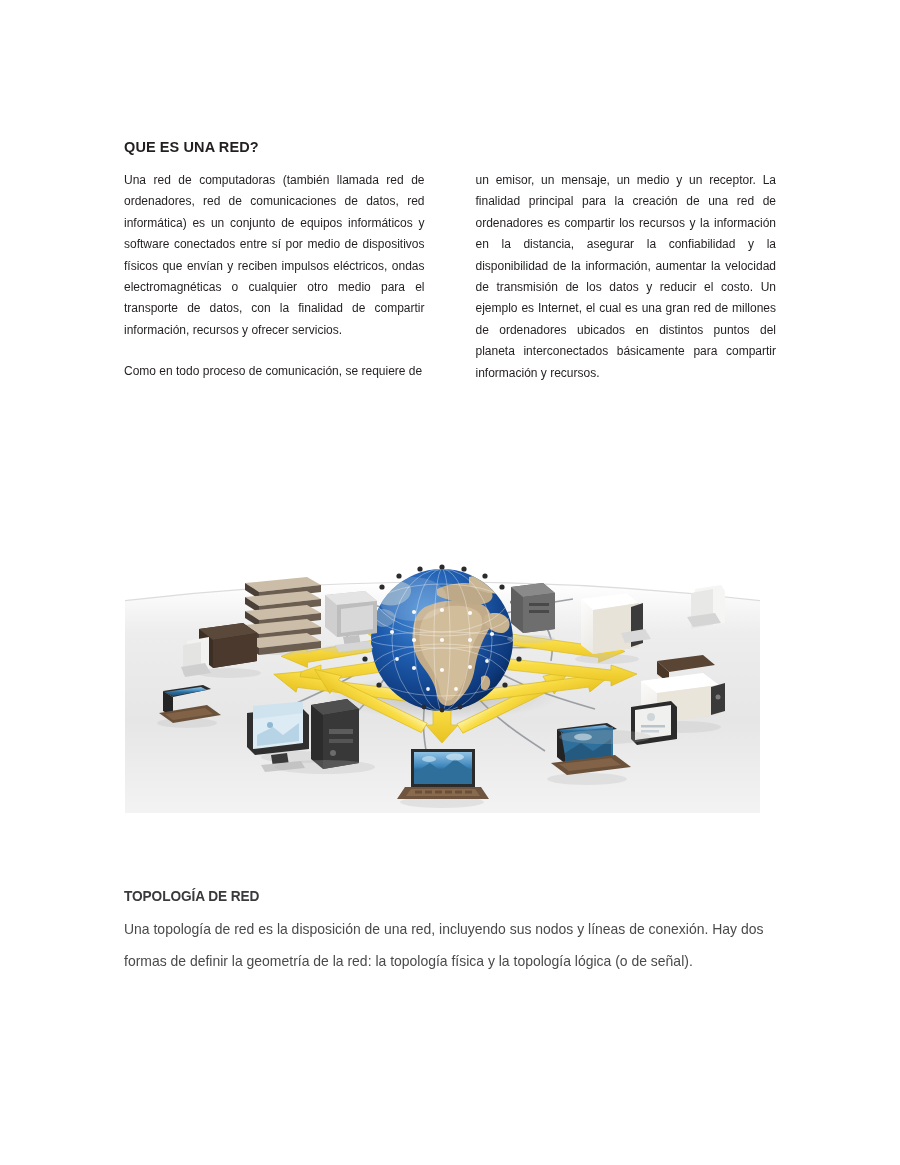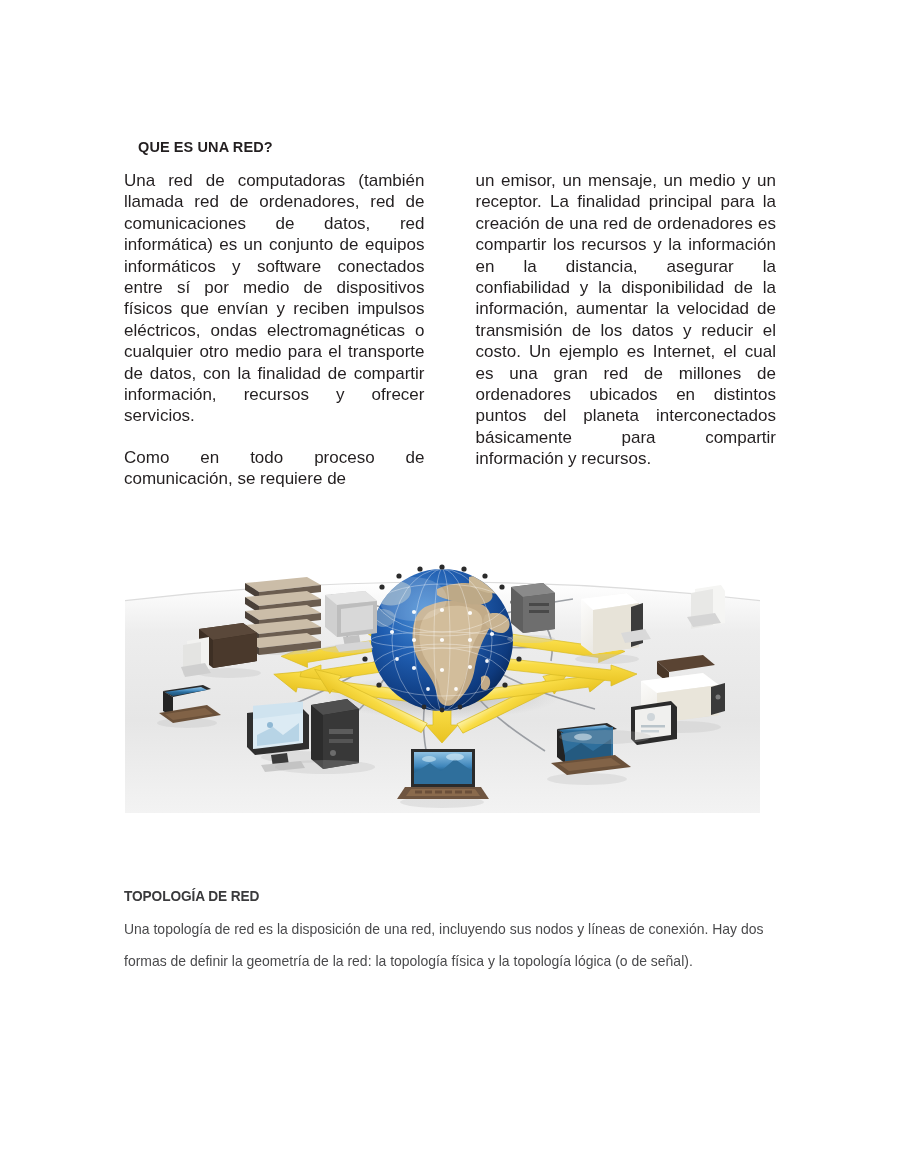--- a/index.html
+++ b/index.html
@@ -24,37 +24,36 @@
 
   
   .sec-one-heading {
     position: absolute;
     left: 124px;
     top: 139px;
     font-size: 14.5px;
     font-weight: bold;
     letter-spacing: 0.1px;
     color: #231f20;
-    margin-left: 14px;
   }
 
   .columns {
     position: absolute;
     left: 124px;
     top: 170px;
     width: 652px;
     display: flex;
     gap: 51px;
   }
   .col {
     width: 301px;
   }
   .col p {
     margin: 0;
-    font-size: 17px;
+    font-size: 12px;
     line-height: 21.4px;
     text-align: justify;
     text-justify: inter-word;
     color: #231f20;
     hyphens: none;
   }
   .col p + p {
     margin-top: 20px;
   }
 

